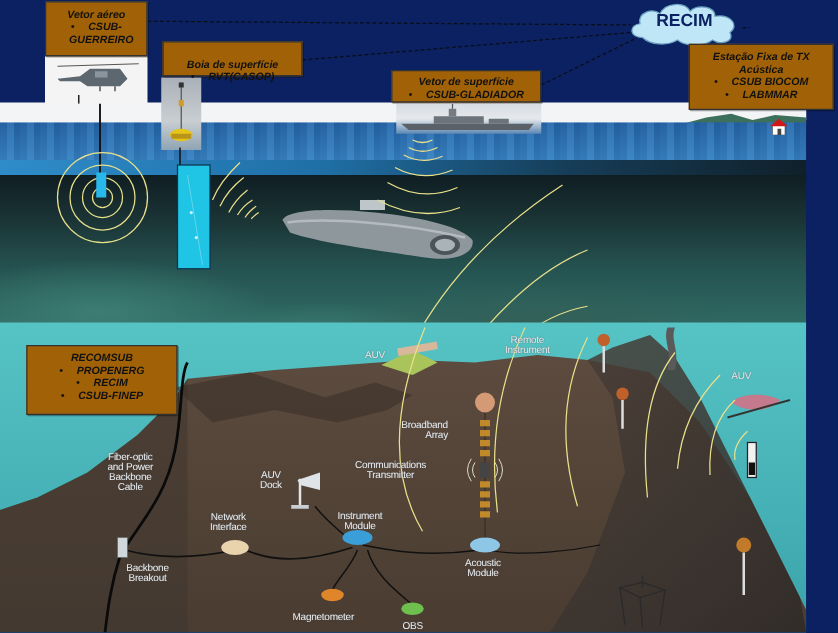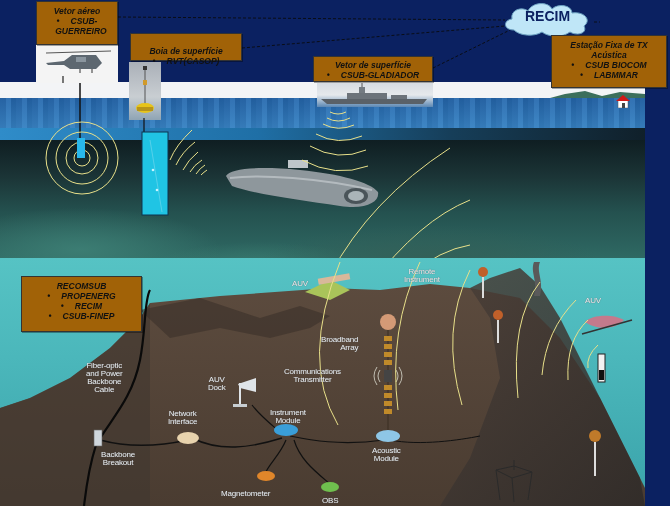--- a/index.html
+++ b/index.html
@@ -328,21 +328,21 @@
     <div>Module</div>
   </div>
   <div class="dlabel" style="left:101px;top:451px;">
     <div>Backbone</div>
     <div>Breakout</div>
   </div>
   <div class="dlabel" style="left:372px;top:447px;">
     <div>Acoustic</div>
     <div>Module</div>
   </div>
-  <div class="dlabel" style="left:221px;top:490px;">Magnetometer</div>
+  <div class="dlabel" style="left:234px;top:490px;">Magnetometer</div>
   <div class="dlabel" style="left:322px;top:497px;">OBS</div>
 
   <div id="right-edge" class="abs"></div>
 
   <div id="lbl-vetor-aereo" class="label">
     <span class="row">Vetor aéreo</span>
     <span class="row"><span class="bullet">•</span><span>CSUB-</span></span>
     <span class="row" style="padding-left:8px;">GUERREIRO</span>
   </div>
 

